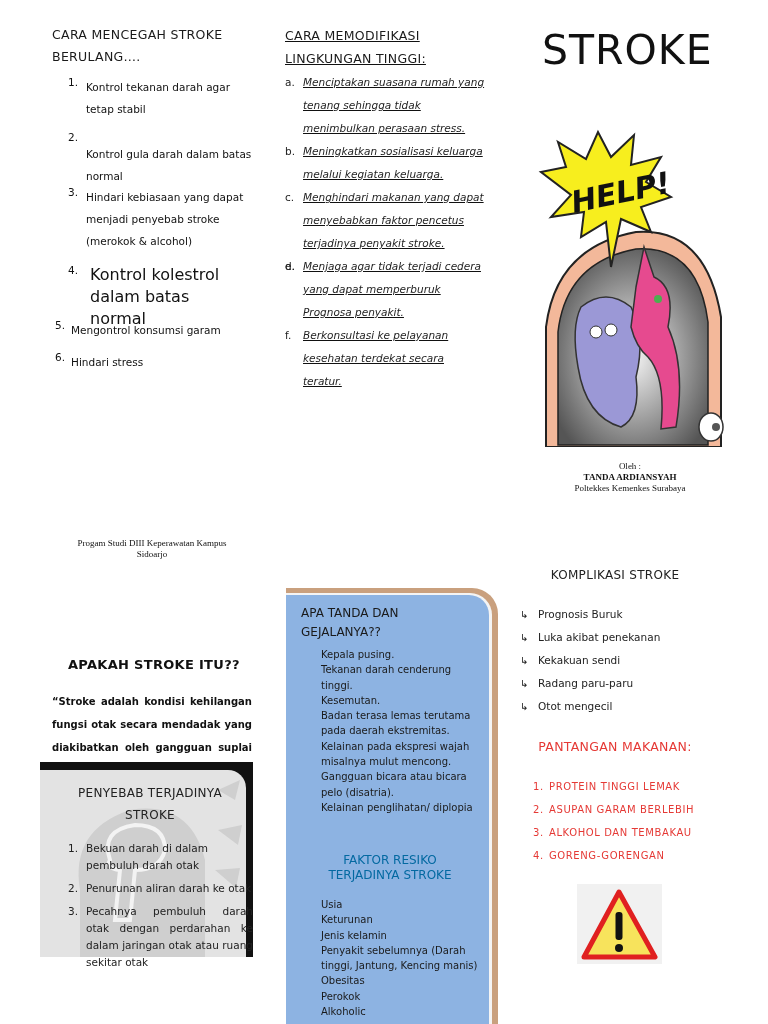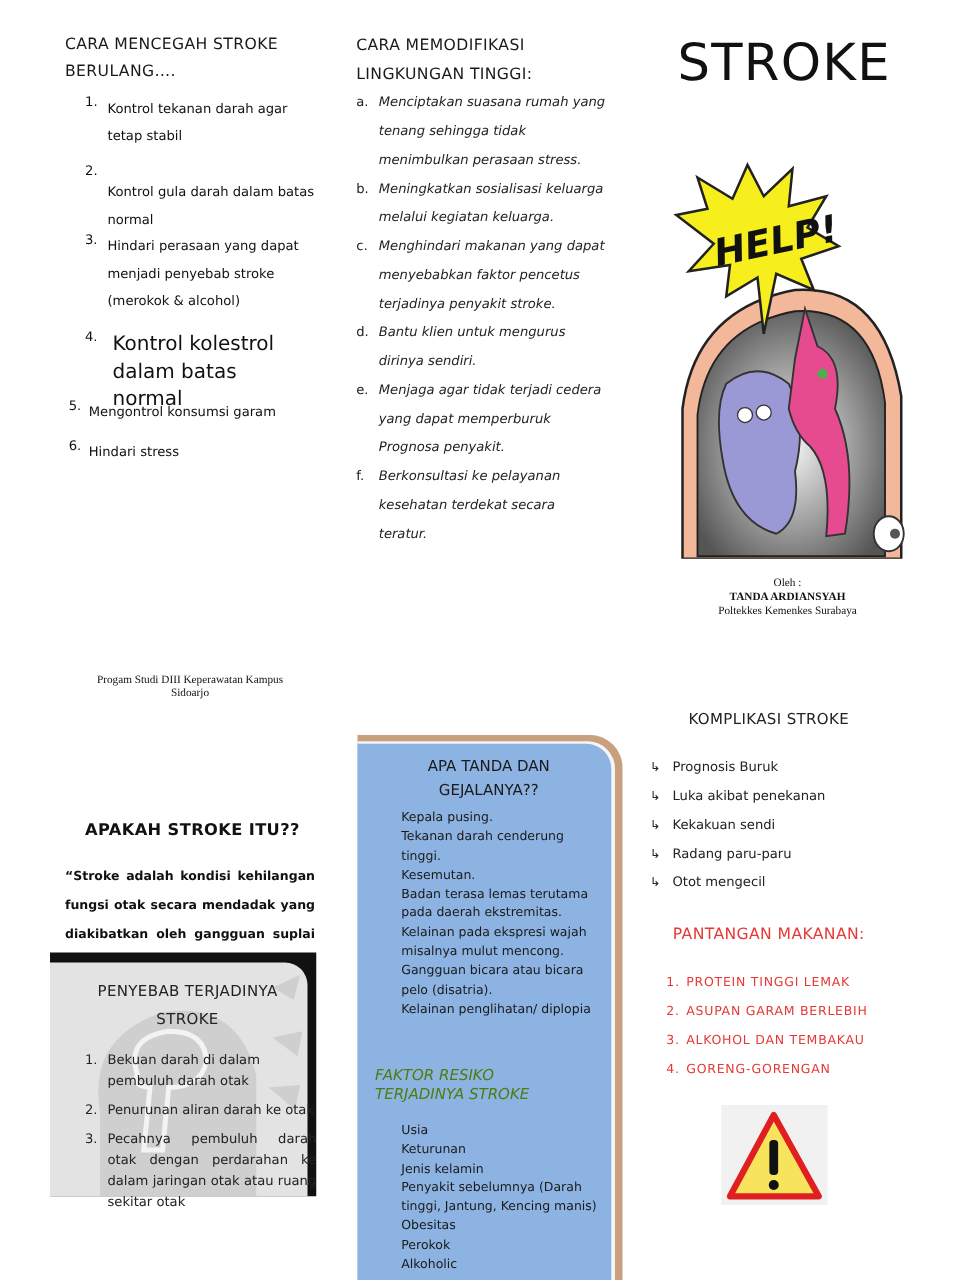--- a/index.html
+++ b/index.html
@@ -11,21 +11,21 @@
 
   
   .h-sect { font-size:12.5px; line-height:22px; color:#1a1a1a; letter-spacing:0.3px; }
   .olist { margin:0; padding:0; list-style:none; }
   .olist li { position:relative; }
   .num { position:absolute; left:0; top:0; }
 
   #col1-top { left:52px; top:24px; width:210px; }
   #col1-top .h-sect { margin:0; }
 
-  #col2-top { left:285px; top:24px; width:200px; }
+  #col2-top { left:285px; top:24px; width:200px;text-decoration:underline; }
   #mod-list li { font-size:10.5px; line-height:23px; padding-left:18px; color:#222; font-style:italic; }
   #mod-list li .num { font-style:normal; }
 
   
   #title { left:542px; top:26px; font-size:41px; letter-spacing:1px; color:#111; }
   #help-img { left:536px; top:127px; width:190px; height:320px; }
 
   #credit { left:530px; top:461px; width:200px; text-align:center; font-size:9px; line-height:11px; }
   #program { left:62px; top:538px; width:180px; text-align:center; font-size:9px; line-height:11px; }
 
@@ -36,24 +36,24 @@
   #cause-box { left:40px; top:762px; width:213px; height:195px; background:#111; }
   #cause-inner { position:absolute; left:0; top:8px; width:206px; height:187px; background:#e3e3e3; border-radius:0 18px 0 0; overflow:hidden; }
   #cause-title { left:60px; top:782px; width:180px; text-align:center; font-size:12px; line-height:22px; color:#222; letter-spacing:0.3px; }
   #cause-list { left:68px; top:840px; width:185px; }
   #cause-list li { font-size:10.5px; line-height:17px; padding-left:18px; margin-bottom:6px; color:#222; }
 
   
   #blue-outer { left:286px; top:588px; width:212px; height:450px; background:#c9a07e; border-radius:0 26px 0 0; }
   #blue-white { position:absolute; left:0; top:5px; width:206px; height:445px; background:#f4f4f4; border-radius:0 22px 0 0; }
   #blue-inner { position:absolute; left:0; top:2px; width:203px; height:443px; background:#8db3e2; border-radius:0 20px 0 0; }
-  #sym-title { left:301px; top:604px; font-size:12px; line-height:19px; color:#1a1a1a; width:180px;text-align:center; }
+  #sym-title { left:301px; top:604px; font-size:12px; line-height:19px; color:#1a1a1a; width:180px; }
   #sym-list { left:321px; top:647px; width:160px; }
   #sym-list li { font-size:10px; line-height:15.3px; color:#1a1a1a; }
-  #risk-title { left:300px; top:853px; width:180px; font-size:12px; line-height:15px; color:#4d7c0f;font-style:italic; }
+  #risk-title { left:300px; top:853px; width:180px; text-align:center; font-size:12px; line-height:15px; color:#0369a1; }
   #risk-list { left:321px; top:897px; width:160px; }
   #risk-list li { font-size:10px; line-height:15.3px; color:#1a1a1a; }
 
   
   #comp-title { left:520px; top:568px; width:190px; text-align:center; font-size:12px; letter-spacing:0.3px; color:#222; }
   #comp-list { left:520px; top:603px; width:190px; }
   #comp-list li { font-size:10.5px; line-height:23px; color:#222; padding-left:18px; position:relative; }
   #comp-list .arr { position:absolute; left:0; top:0; font-size:10px; }
 
   #food-title { left:520px; top:739px; width:190px; text-align:center; font-size:12.5px; color:#e53935; letter-spacing:0.3px; }
@@ -84,21 +84,21 @@
   <div style="position:absolute;left:16px;top:55px;width:190px;">
     <span class="hand" style="position:absolute;left:0;font-size:10.5px;">2.</span>
     <div style="margin-left:18px;font-size:10.5px;line-height:22px;margin-top:12px;">
       <span>Kontrol gula darah dalam batas</span><br>
       <span>normal</span>
     </div>
   </div>
   <div style="position:absolute;left:16px;top:110px;width:190px;">
     <span style="position:absolute;left:0;font-size:10.5px;">3.</span>
     <div style="margin-left:18px;font-size:10.5px;line-height:22px;">
-      <span>Hindari perasaan yang dapat</span><br>
+      <span>Hindari kebiasaan yang dapat</span><br>
       <span>menjadi penyebab stroke</span><br>
       <span>(merokok &amp; alcohol)</span>
     </div>
   </div>
   <div style="position:absolute;left:16px;top:188px;width:190px;">
     <span style="position:absolute;left:0;font-size:10.5px;">4.</span>
     <div style="margin-left:22px;font-size:16px;line-height:22px;">
       <span>Kontrol kolestrol dalam batas</span><br>
       <span>normal</span>
     </div>
@@ -115,21 +115,21 @@
 
 <div id="col2-top" class="abs">
   <p class="h-sect" style="margin:0;line-height:23px;">
     <span>CARA MEMODIFIKASI</span><br>
     <span>LINGKUNGAN TINGGI:</span>
   </p>
   <ul id="mod-list" class="olist" style="margin-top:1px;">
     <li><span class="num">a.</span><span>Menciptakan suasana rumah yang tenang sehingga tidak menimbulkan perasaan stress.</span></li>
     <li><span class="num">b.</span><span>Meningkatkan sosialisasi keluarga melalui kegiatan keluarga.</span></li>
     <li><span class="num">c.</span><span>Menghindari makanan yang dapat menyebabkan faktor pencetus terjadinya penyakit stroke.</span></li>
-    <li><span class="num">d.</span><span>Bantu klien untuk mengurus dirinya sendiri.</span></li>
+    <li><span class="num">d.</span></li>
     <li><span class="num">e.</span><span>Menjaga agar tidak terjadi cedera yang dapat memperburuk Prognosa penyakit.</span></li>
     <li><span class="num">f.</span><span>Berkonsultasi ke pelayanan kesehatan terdekat secara teratur.</span></li>
   </ul>
 </div>
 
 <div id="title" class="abs">STROKE</div>
 
 <div id="help-img" class="abs">
   <svg width="190" height="320" viewBox="0 0 190 320">
     <defs>

